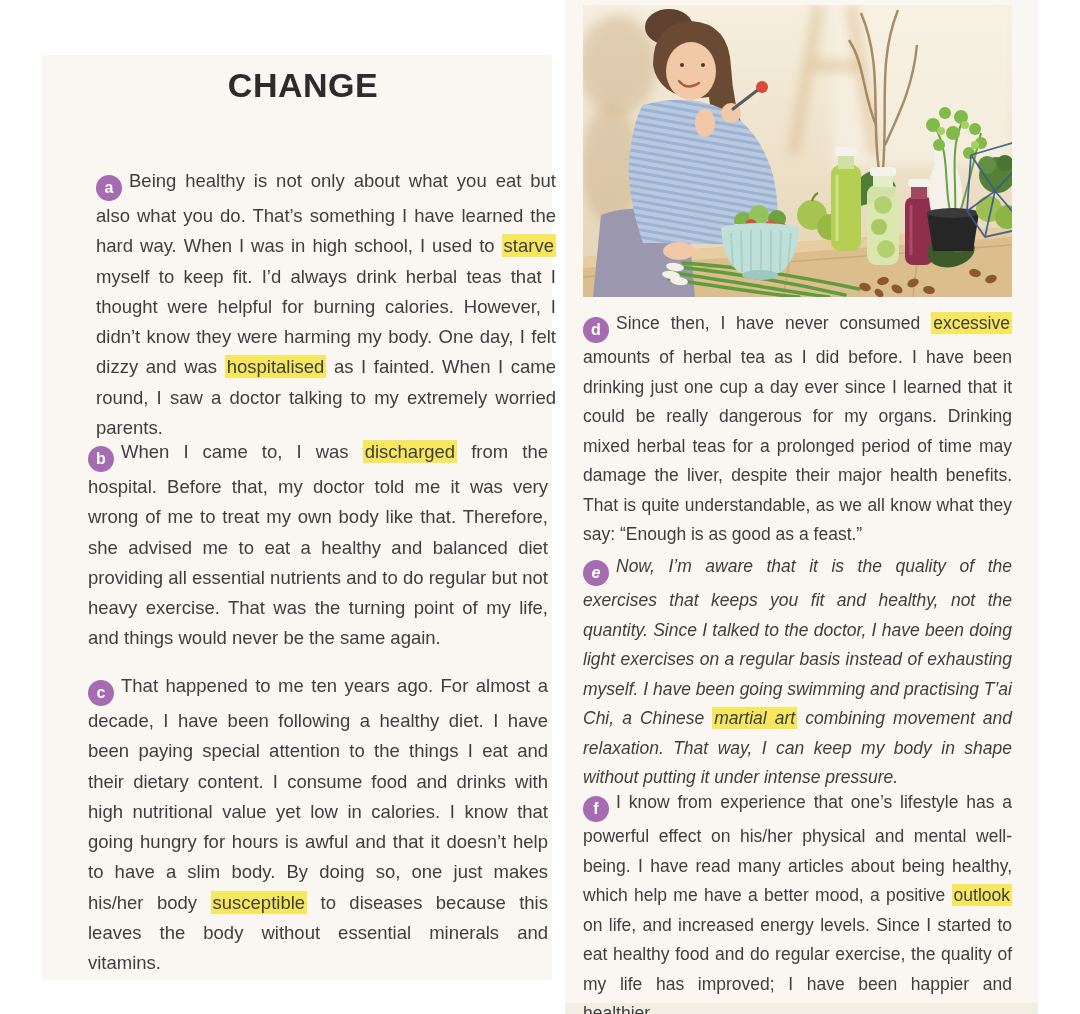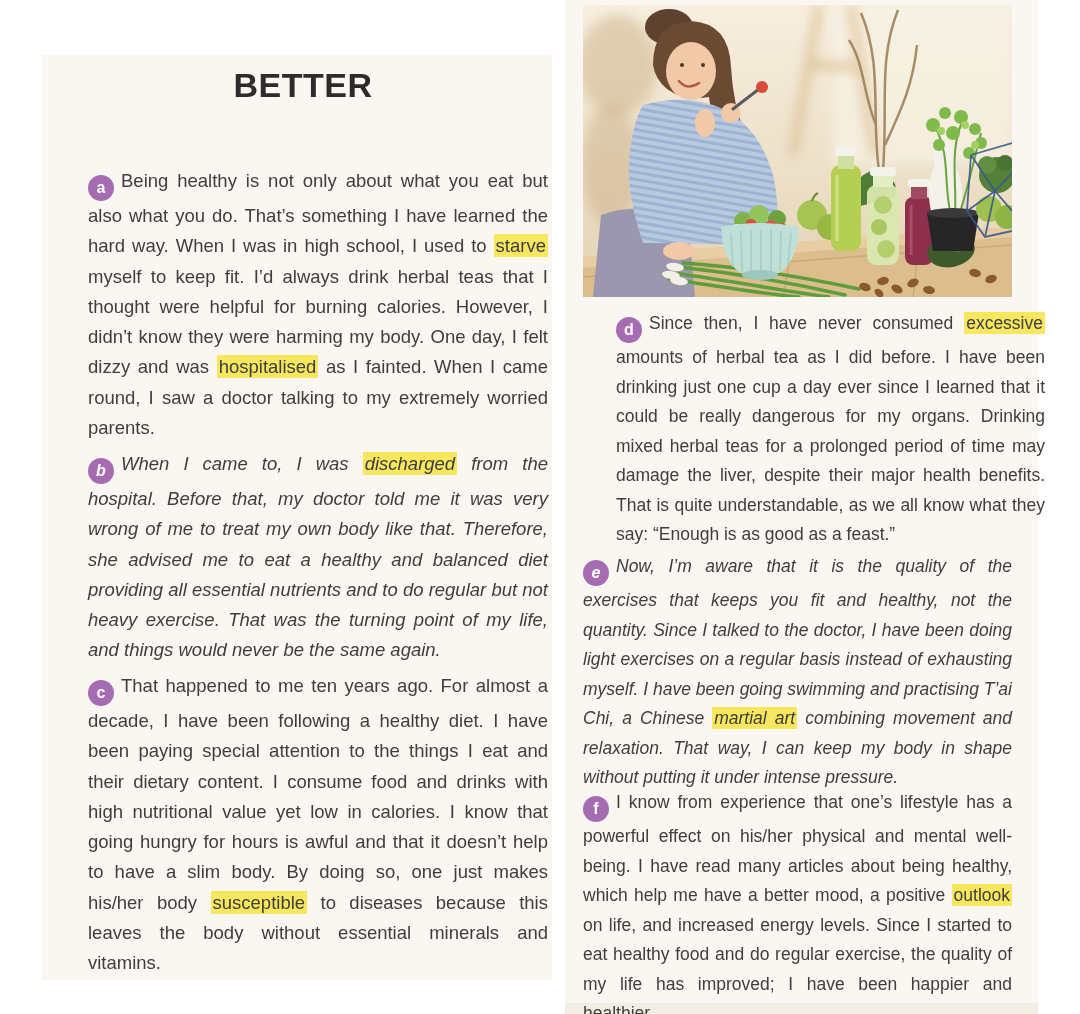--- a/index.html
+++ b/index.html
@@ -18,22 +18,22 @@
     position:absolute;left:88px;top:62px;width:430px;
     text-align:center;color:#2d2b2b;font-weight:bold;
     font-size:34px;line-height:46px;letter-spacing:0.5px;
   }
 
   .para{
     position:absolute;color:#3f3e3e;text-align:justify;
   }
   .para.left-col{left:88px;width:460px;font-size:18.5px;line-height:30.3px;}
   .para.right-col{left:583px;width:429px;font-size:17.5px;line-height:29.5px;}
-  .para-a{top:166px;} .para-b{top:449px;font-style:italic;} .para-c{top:671px;}
-  .para-d{top:309px;margin-left:33px;} .para-e{top:552px;font-style:italic;} .para-f{top:788px;}
+  .para-a{top:166px;margin-left:8px;} .para-b{top:437px;} .para-c{top:671px;}
+  .para-d{top:309px;} .para-e{top:552px;font-style:italic;} .para-f{top:788px;}
 
   .badge{
     display:inline-block;width:26px;height:26px;border-radius:50%;
     background:#a56cb2;color:#ffffff;font-weight:bold;font-size:16px;
     line-height:26px;text-align:center;vertical-align:-6px;margin-right:7px;
   }
   .hl{background:#f6e75e;padding:1px 2px;}
 
   .photo{
     position:absolute;left:583px;top:5px;width:429px;height:292px;
@@ -42,21 +42,21 @@
   .photo svg{display:block;}
 </style>
 </head>
 <body>
 
 <div class="panel panel-left"></div>
 <div class="panel panel-right"></div>
 <div class="bottom-strip"></div>
 
 <div class="title">
-  <div>BETTER</div>
+  <div>CHANGE</div>
 </div>
 
 <div class="para left-col para-a"><span class="badge">a</span><span>Being healthy is not only about what you eat but also what you do. That’s something I have learned the hard way. When I was in high school, I used to </span><span class="hl">starve</span><span> myself to keep fit. I’d always drink herbal teas that I thought were helpful for burning calories. However, I didn’t know they were harming my body. One day, I felt dizzy and was </span><span class="hl">hospitalised</span><span> as I fainted. When I came round, I saw a doctor talking to my extremely worried parents.</span></div>
 <div class="para left-col para-b"><span class="badge">b</span><span>When I came to, I was </span><span class="hl">discharged</span><span> from the hospital. Before that, my doctor told me it was very wrong of me to treat my own body like that. Therefore, she advised me to eat a healthy and balanced diet providing all essential nutrients and to do regular but not heavy exercise. That was the turning point of my life, and things would never be the same again.</span></div>
 <div class="para left-col para-c"><span class="badge">c</span><span>That happened to me ten years ago. For almost a decade, I have been following a healthy diet. I have been paying special attention to the things I eat and their dietary content. I consume food and drinks with high nutritional value yet low in calories. I know that going hungry for hours is awful and that it doesn’t help to have a slim body. By doing so, one just makes his/her body </span><span class="hl">susceptible</span><span> to diseases because this leaves the body without essential minerals and vitamins.</span></div>
 
 <div class="photo" role="img" aria-label="Young woman in a blue striped shirt eating a fresh vegetable salad at a wooden table with green smoothie bottles, a red smoothie, herbs, avocado, apples, broccoli and spring onions.">
   <svg width="429" height="292" viewBox="0 0 429 292" xmlns="http://www.w3.org/2000/svg">
     <defs>
       <linearGradient id="room" x1="0" y1="0" x2="0" y2="1">

